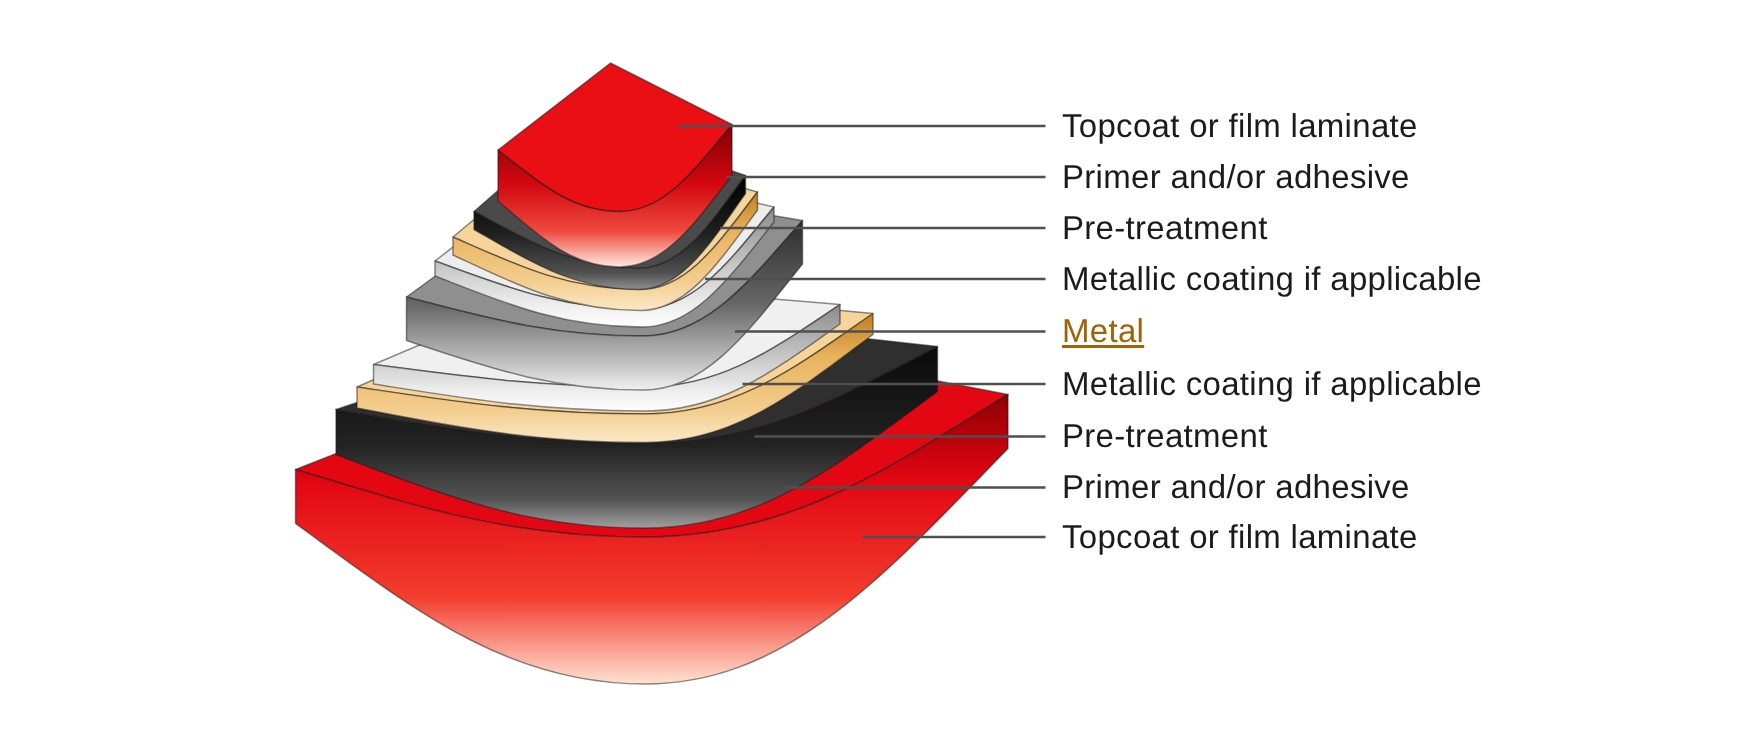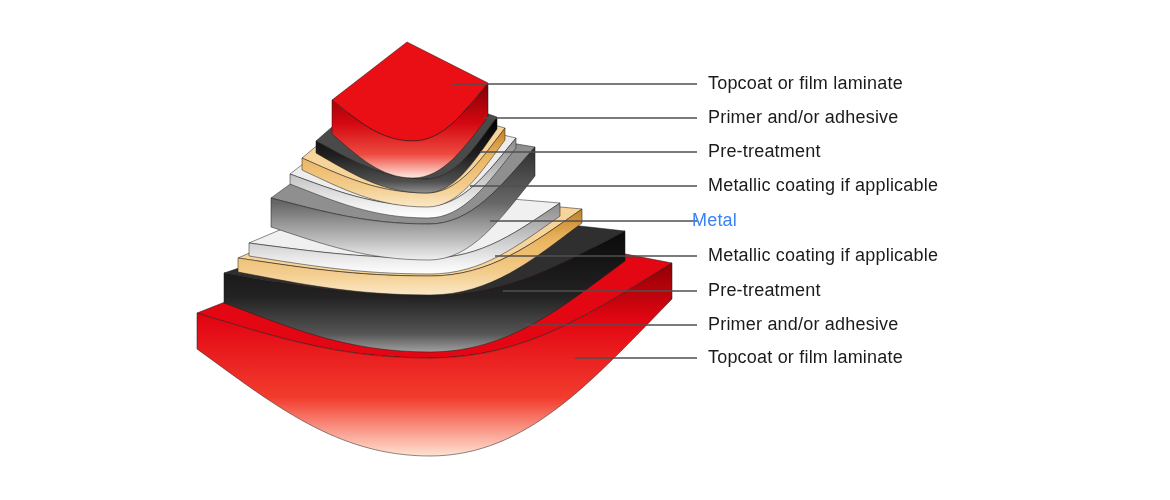--- a/index.html
+++ b/index.html
@@ -4,21 +4,21 @@
 <style>
   html,body{margin:0;padding:0;}
   body{
     width:1170px;height:500px;background:#ffffff;overflow:hidden;
     font-family:"Liberation Sans", sans-serif;
   }
   .stage{position:relative;width:1170px;height:500px;background:#ffffff;}
   #diagram-svg{position:absolute;left:0;top:0;}
   .callout-label{
     position:absolute;
-    font-size:18px;
+    font-size:22px;
     line-height:23px;
     letter-spacing:0.2px;
     white-space:nowrap;
     color:#1b1b1b;
   }
 </style>
 </head>
 <body>
 
 <div class="stage">
@@ -105,18 +105,18 @@
       <line x1="495" y1="256" x2="697" y2="256" stroke="#4f4f4f" stroke-width="1.6"></line>
       <line x1="503" y1="291" x2="697" y2="291" stroke="#4f4f4f" stroke-width="1.6"></line>
       <line x1="524" y1="325" x2="697" y2="325" stroke="#4f4f4f" stroke-width="1.6"></line>
       <line x1="575" y1="358" x2="697" y2="358" stroke="#4f4f4f" stroke-width="1.6"></line>
     </svg>
 
   <div class="callout-label" style="left: 708px; top: 72px; color: rgb(27, 27, 27);">Topcoat or film laminate</div>
   <div class="callout-label" style="left: 708px; top: 106px; color: rgb(27, 27, 27);">Primer and/or adhesive</div>
   <div class="callout-label" style="left: 708px; top: 140px; color: rgb(27, 27, 27);">Pre-treatment</div>
   <div class="callout-label" style="left: 708px; top: 174px; color: rgb(27, 27, 27);">Metallic coating if applicable</div>
-  <div class="callout-label" style="left: 692px; top: 209px; color: #3b82f6;">Metal</div>
+  <div class="callout-label" style="left: 708px; top: 209px; color: #a16207; text-decoration: underline;">Metal</div>
   <div class="callout-label" style="left: 708px; top: 244px; color: rgb(27, 27, 27);">Metallic coating if applicable</div>
   <div class="callout-label" style="left: 708px; top: 279px; color: rgb(27, 27, 27);">Pre-treatment</div>
   <div class="callout-label" style="left: 708px; top: 313px; color: rgb(27, 27, 27);">Primer and/or adhesive</div>
   <div class="callout-label" style="left: 708px; top: 346px; color: rgb(27, 27, 27);">Topcoat or film laminate</div>
 </div>
 
 </body></html>

